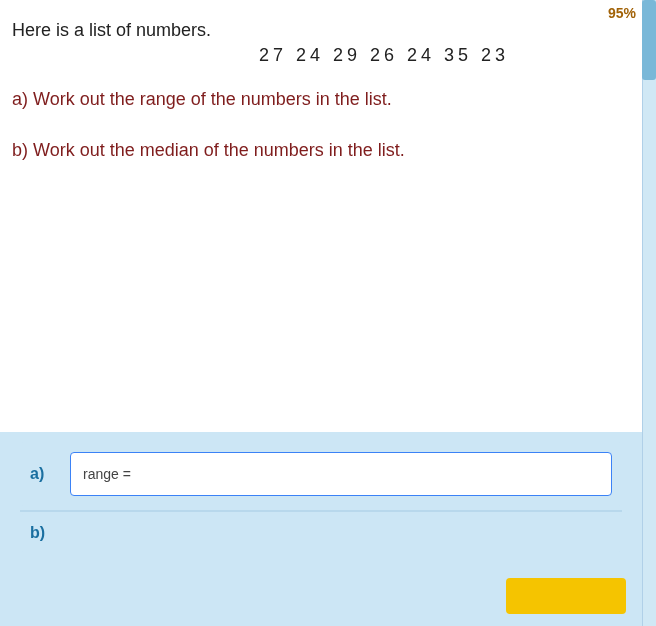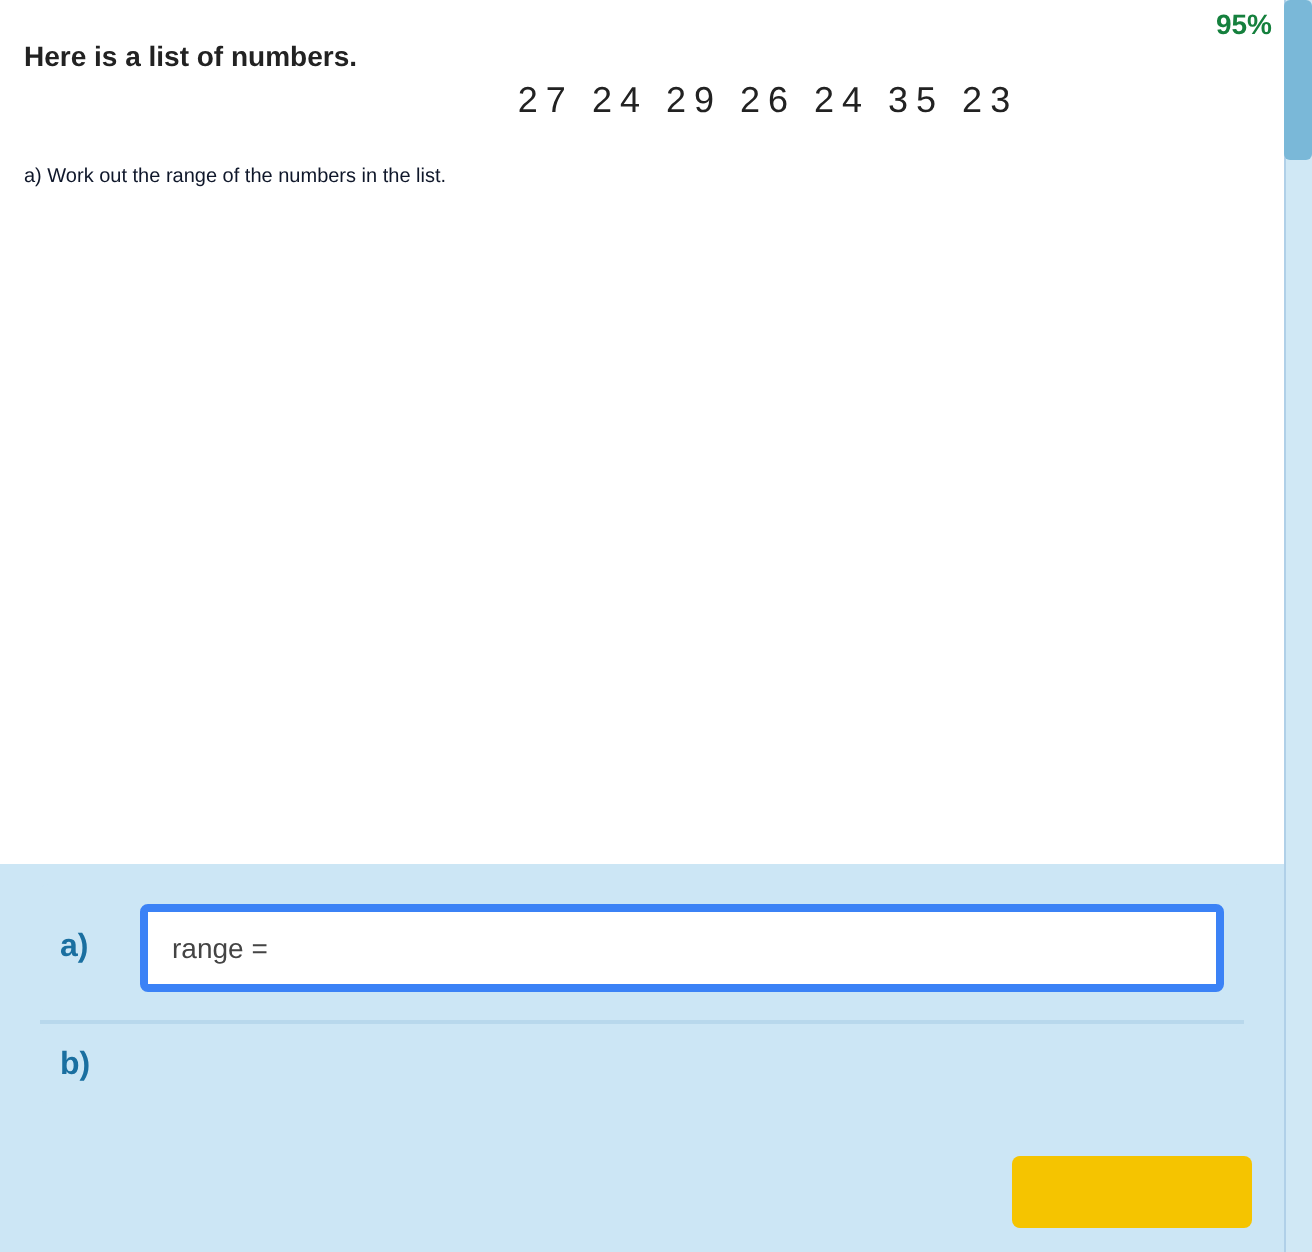--- a/index.html
+++ b/index.html
@@ -18,21 +18,21 @@
     }
 
     .top-bar {
       position: absolute;
       top: 0;
       right: 20px;
       padding: 4px 0;
     }
 
     .top-bar .percent {
-      color: #15803d;
+      color: #a16207;
       font-size: 14px;
       font-weight: bold;
     }
 
     .scrollbar {
       position: absolute;
       top: 0;
       right: 0;
       width: 14px;
       height: 626px;
@@ -50,38 +50,37 @@
       border-radius: 3px;
     }
 
     .main-content {
       padding: 20px 40px 0 12px;
       background: #fff;
       height: 400px;
     }
 
     .question-intro {
-      font-size: 14px;
+      font-size: 18px;
       color: #222;
       margin-bottom: 4px;
-      font-weight: bold;
     }
 
     .numbers-row {
       font-size: 18px;
       color: #222;
       text-align: center;
       margin-left: 140px;
       margin-bottom: 20px;
       letter-spacing: 4px;
     }
 
     .question-part {
-      font-size: 10px;
-      color: #0f172a;
+      font-size: 18px;
+      color: #7f1d1d;
       margin-bottom: 24px;
       line-height: 1.5;
     }
 
     .answer-section {
       position: absolute;
       bottom: 0;
       left: 0;
       right: 14px;
       background: #cce6f5;
@@ -102,21 +101,21 @@
       font-weight: bold;
       color: #1a6fa0;
       width: 40px;
       min-width: 40px;
     }
 
     .answer-box {
       display: flex;
       align-items: center;
       background: #fff;
-      border: 4px solid #3b82f6;
+      border: 1px solid #3b82f6;
       border-radius: 4px;
       padding: 6px 12px;
       flex: 1;
       min-height: 44px;
     }
 
     .answer-label {
       font-size: 14px;
       color: #444;
       margin-right: 8px;
@@ -165,20 +164,21 @@
 
 <div class="scrollbar">
   <div class="scrollbar-thumb"></div>
 </div>
 
 <div class="main-content">
   <p class="question-intro">Here is a list of numbers.</p>
   <p class="numbers-row">27   24   29   26   24   35   23</p>
 
   <p class="question-part">a) Work out the range of the numbers in the list.</p>
+  <p class="question-part">b) Work out the median of the numbers in the list.</p>
 </div>
 
 <div class="answer-section">
 
   <div class="answer-row">
     <span class="part-label">a)</span>
     <div class="answer-box">
       <span class="answer-label">range =</span>
       <input class="answer-input" type="text" style="">
     </div>

